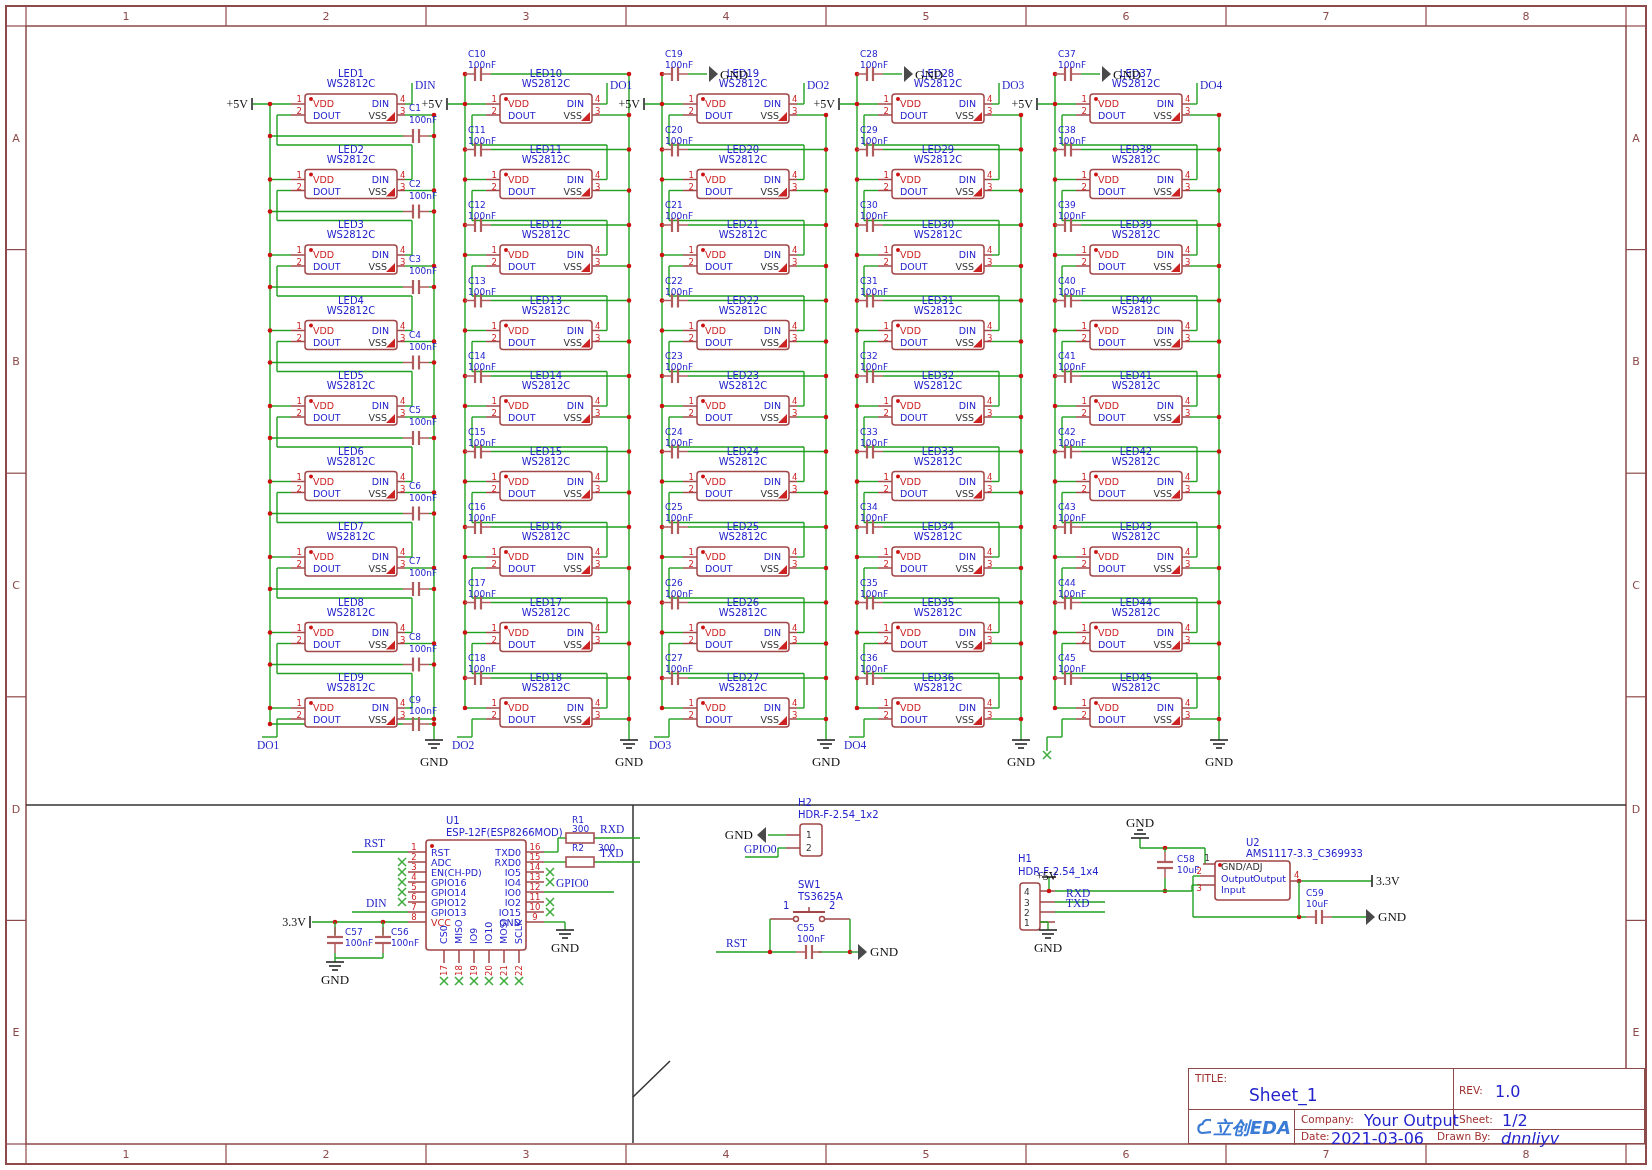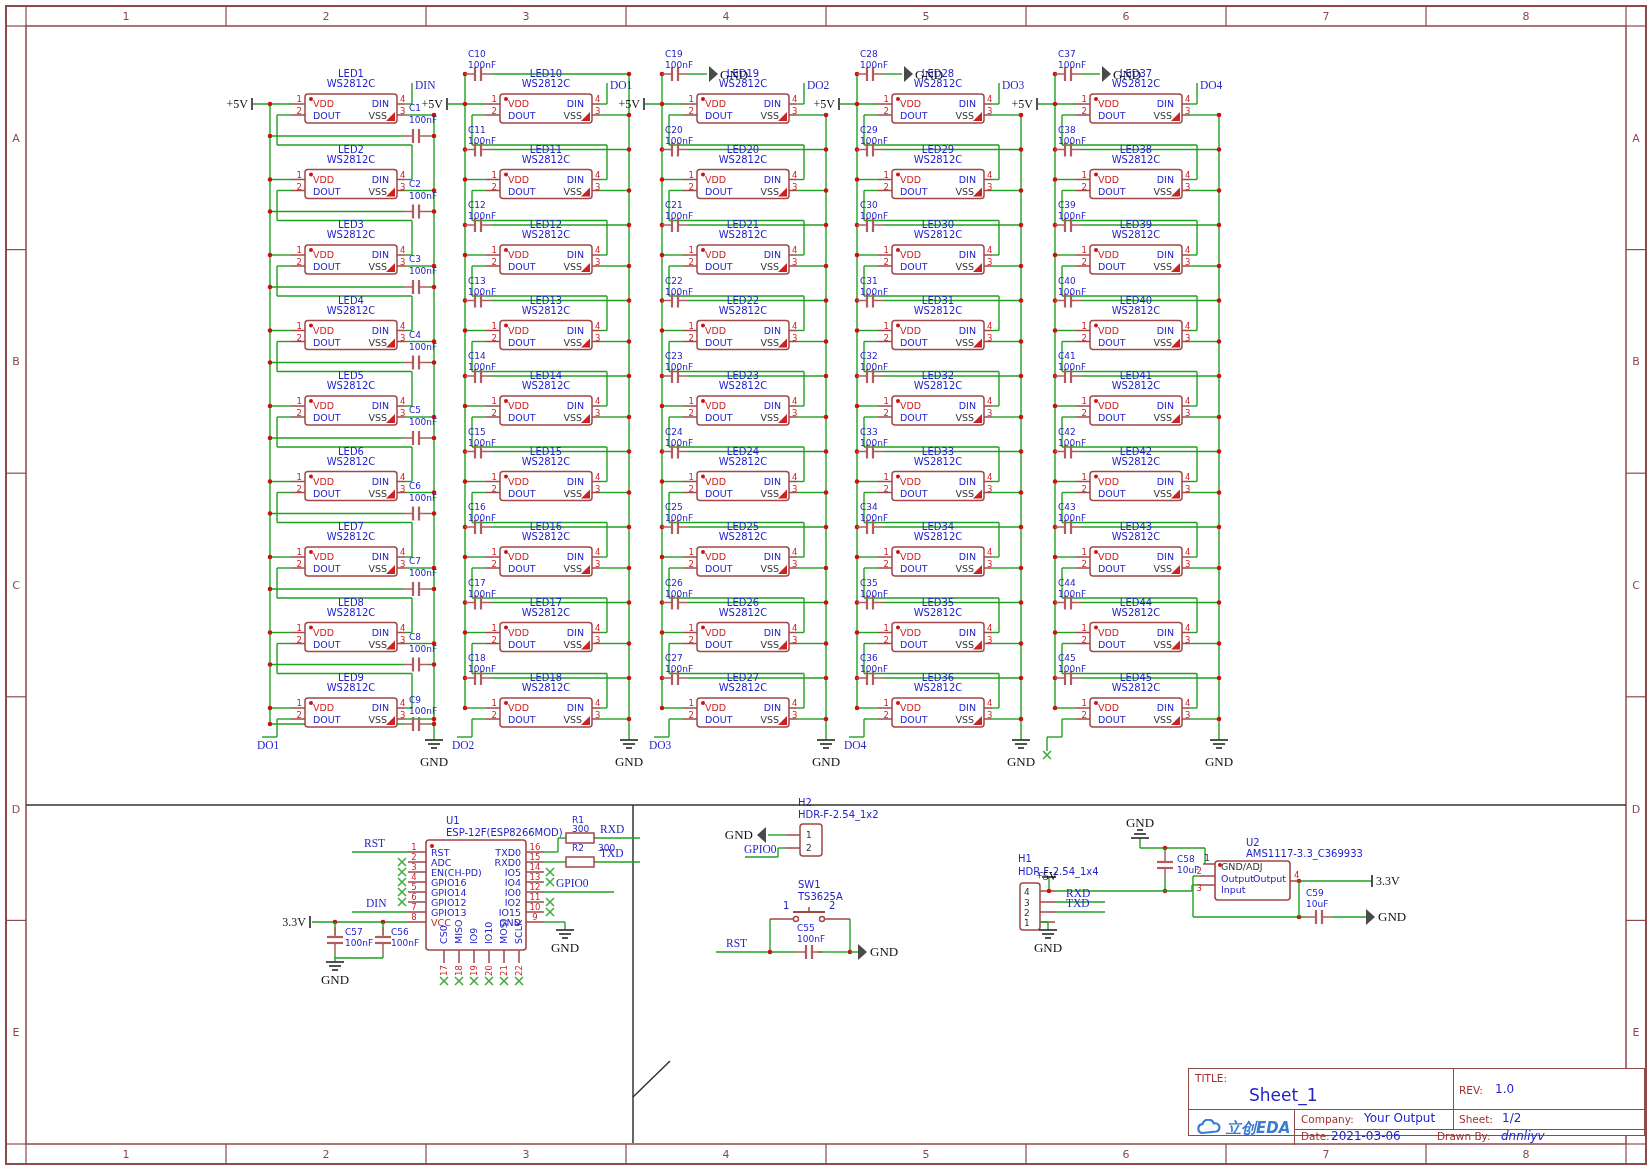--- a/index.html
+++ b/index.html
@@ -12,31 +12,31 @@
   .pnd{font-size:9.5px;fill:#333}
   .pnr{font-size:9.5px;fill:#cc2222}
   .num{fill:#cc2222;font-size:8.5px}
   .numd{fill:#333;font-size:9px}
   .net{fill:#2525c8;font-family:"Liberation Serif",serif;font-size:11.5px}
   .pwr{fill:#111;font-family:"Liberation Serif",serif;font-size:12px}
   .gnd{fill:#111;font-family:"Liberation Serif",serif;font-size:13px}
   .flb{fill:#8d4a4a;font-size:11px}
 
   
-  #titleblock{position:absolute;left:1188px;top:1068px;width:457px;height:68px;
+  #titleblock{position:absolute;left:1188px;top:1068px;width:457px;height:76px;
     border:1.5px solid #8d4a4a;box-sizing:border-box;background:#fff;}
   #titleblock .h1{position:absolute;left:0;top:40px;width:100%;border-top:1.5px solid #8d4a4a;}
   #titleblock .h2{position:absolute;left:105px;top:60px;right:0;border-top:1.5px solid #8d4a4a;}
   #titleblock .v1{position:absolute;left:264px;top:0;height:60px;border-left:1.5px solid #8d4a4a;}
   #titleblock .v2{position:absolute;left:105px;top:40px;height:36px;border-left:1.5px solid #8d4a4a;}
   .tb-red{position:absolute;color:#a03030;font-size:10.5px;}
-  .tb-blue{position:absolute;color:#2323cc;font-size:12px;}
+  .tb-blue{position:absolute;color:#2323cc;font-size:16px;}
   .tb-title{font-size:17px;}
   #logo{position:absolute;left:6px;top:46px;width:96px;height:26px;display:flex;align-items:center;gap:3px;}
-  #logo .logotxt{color:#3a7bd5;font-size:15px;font-weight:bold;font-style:italic;letter-spacing:0px;white-space:nowrap;}
+  #logo .logotxt{color:#3a7bd5;font-size:18px;font-weight:bold;font-style:italic;letter-spacing:0px;white-space:nowrap;}
 </style>
 </head>
 <body>
 
 <div class="sheet">
   <svg id="sch" width="1652" height="1170">
       <g>
         <rect x="6" y="6" width="1640" height="1158" stroke="#8d4a4a" stroke-width="2" fill="#fff" rx="0"></rect>
         <rect x="26" y="26" width="1600" height="1118" stroke="#8d4a4a" stroke-width="1.5" fill="#fff" rx="0"></rect>
         <line x1="26" y1="6" x2="26" y2="26" stroke="#8d4a4a" stroke-width="1.2"></line>

